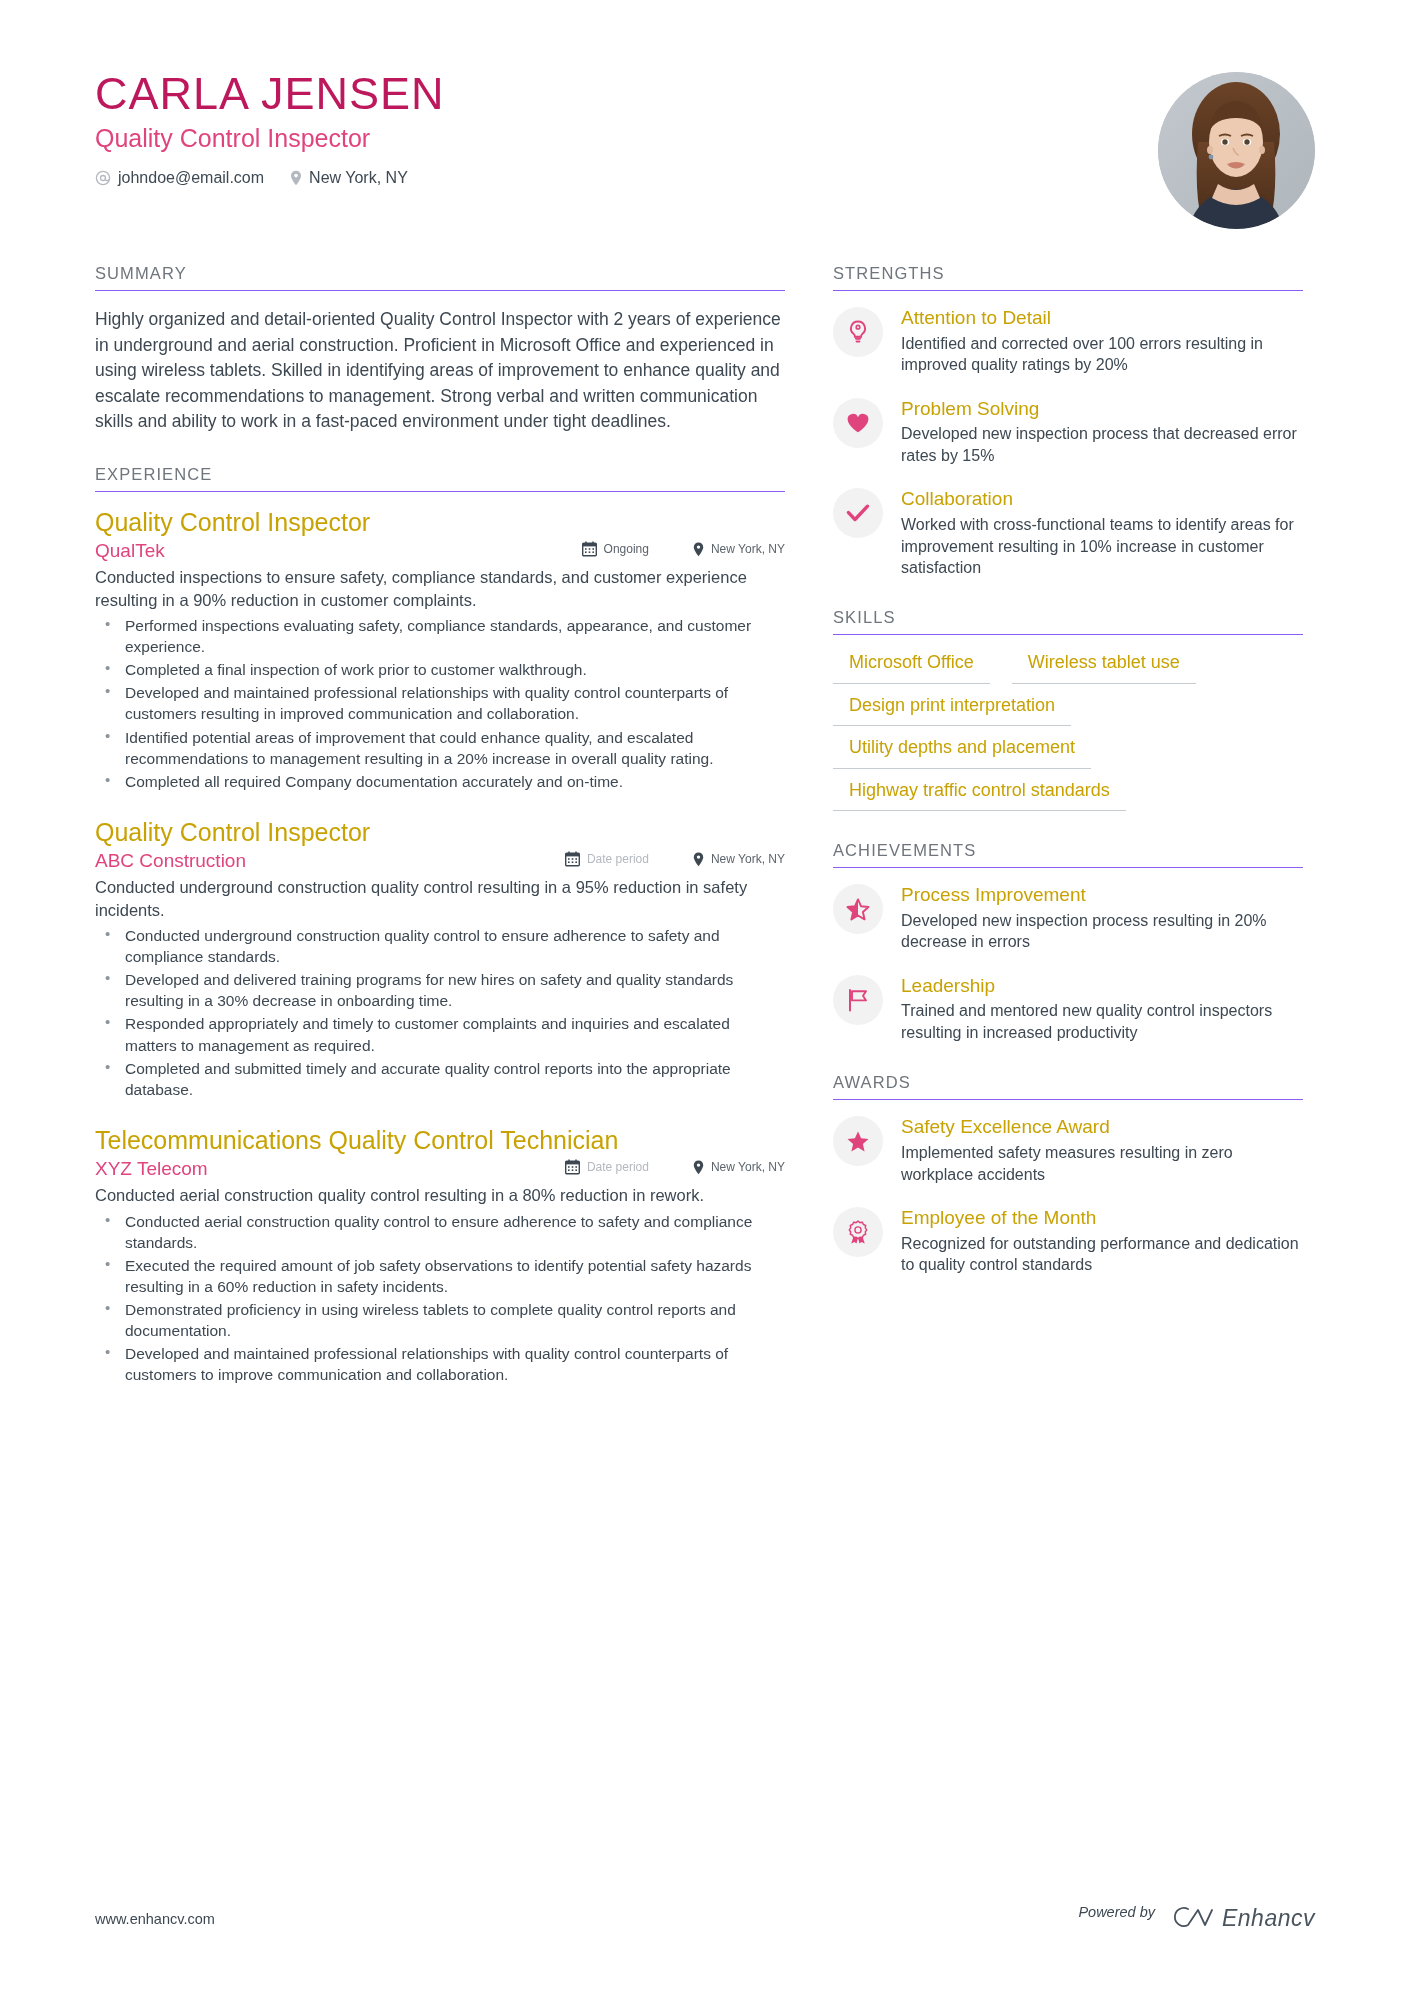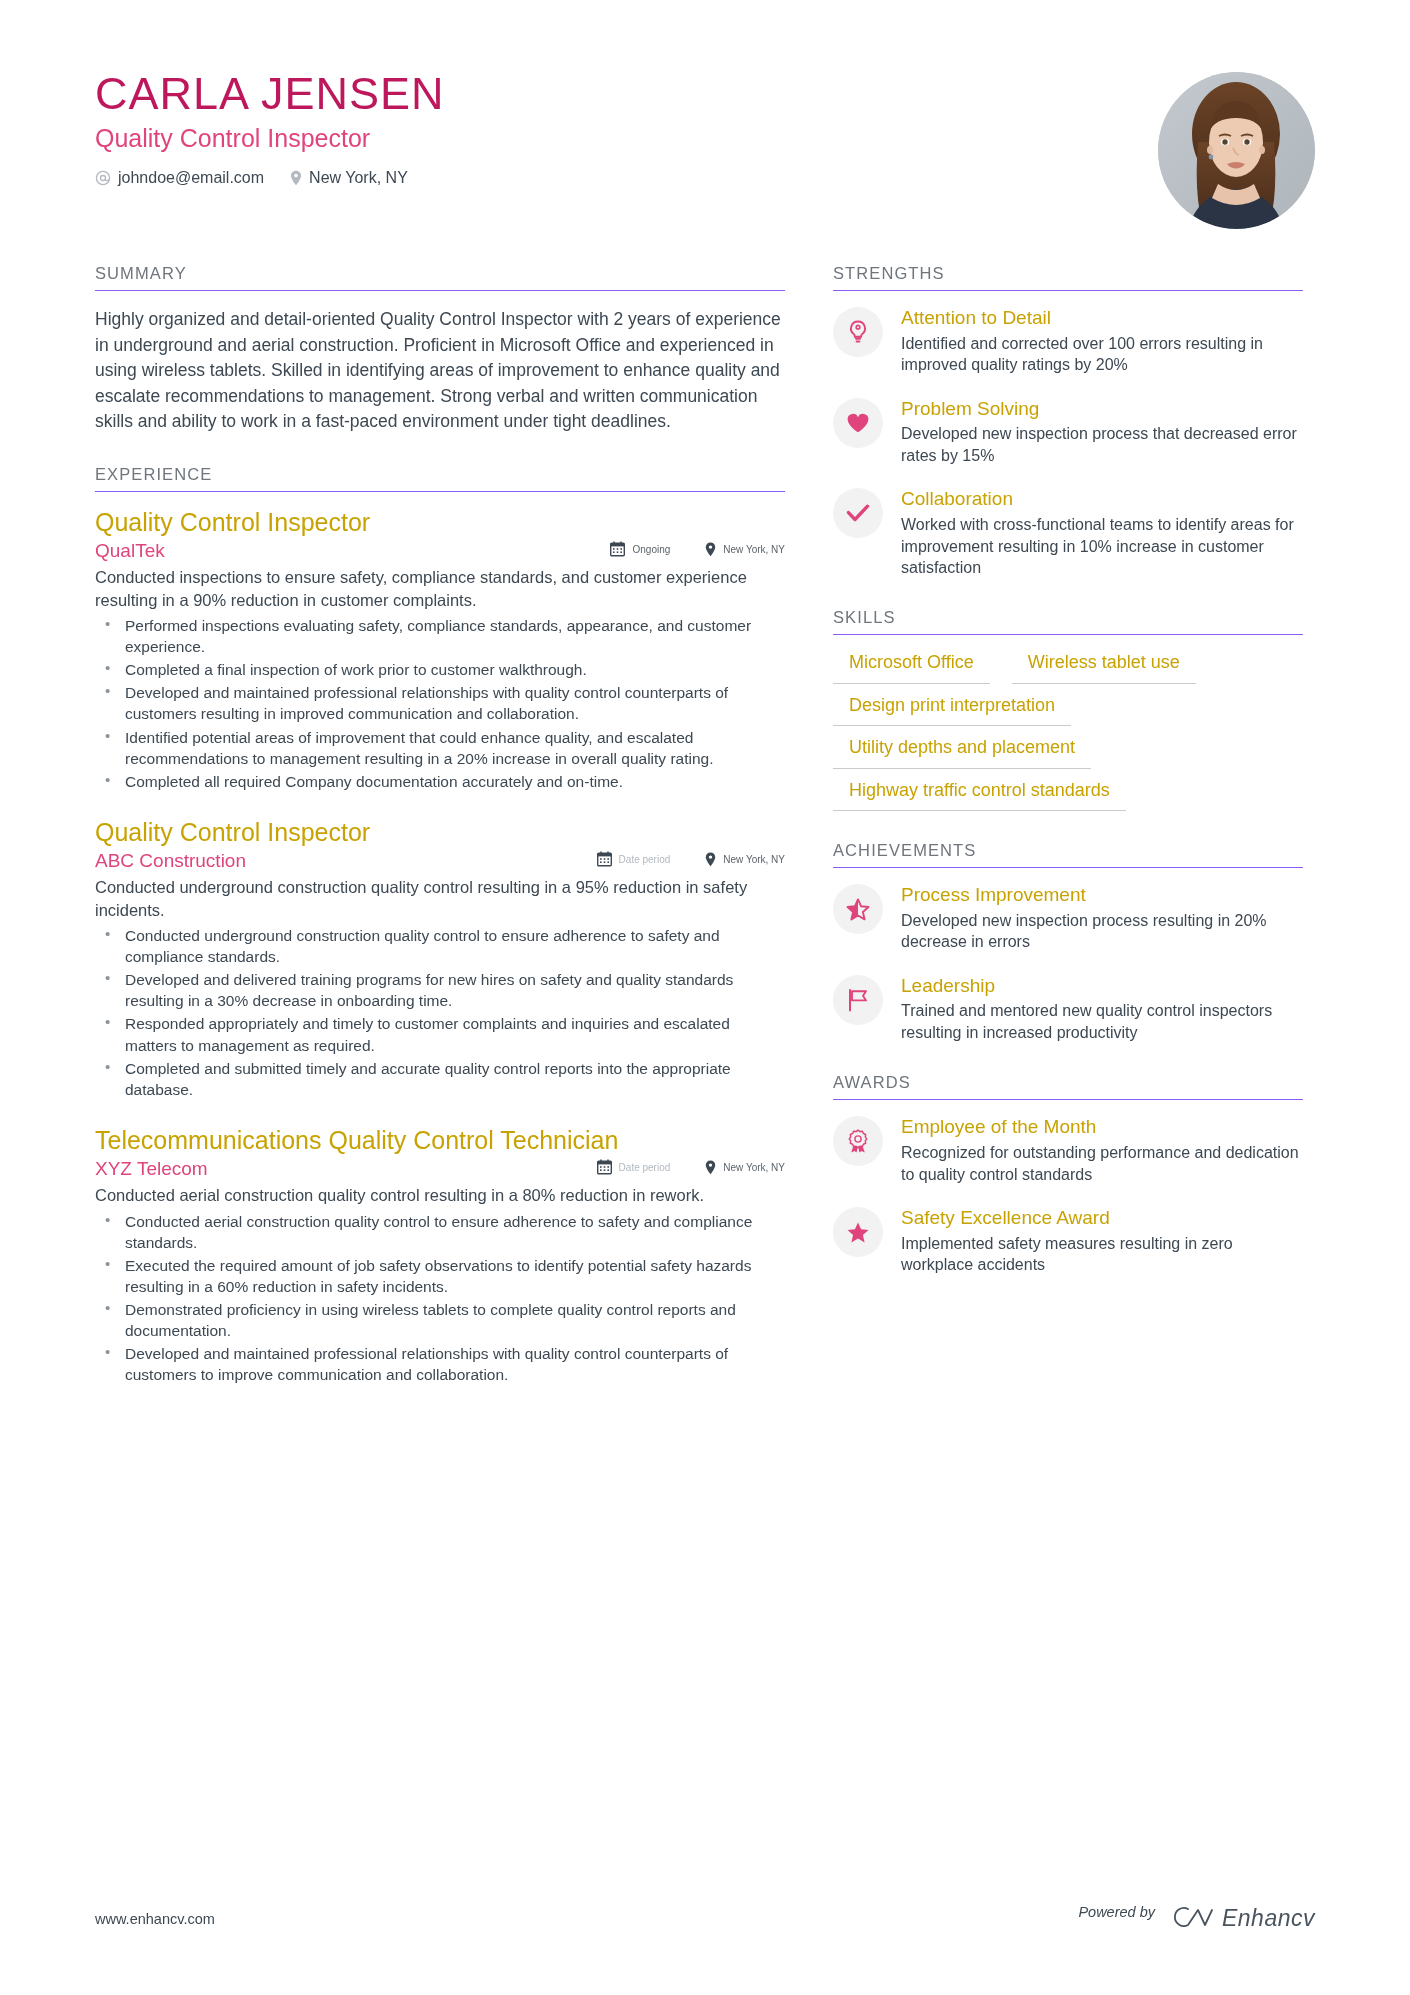--- a/index.html
+++ b/index.html
@@ -97,22 +97,22 @@
   }
   .job-company {
     font-size: 19px;
     color: #e0447c;
     flex: 0 0 auto;
   }
   .job-right {
     margin-left: auto;
     display: flex;
     align-items: center;
-    gap: 35px;
-    font-size: 10px;
+    gap: 44px;
+    font-size: 12px;
   }
   .job-date, .job-loc { display: flex; align-items: center; gap: 7px; color: #5b636b; }
   .job-date.muted { color: #b3b9bf; }
   .job-date .ico, .job-loc .ico { color: #3d4852; display: inline-flex; }
   .job-date.muted .ico { color: #3d4852; }
   .job-desc {
     font-size: 16.5px;
     line-height: 1.36;
     color: #3d4852;
     margin-bottom: 4px;
@@ -499,41 +499,41 @@
               </div>
             </div>
           </div>
       </div>
 
       <div class="sec">
         <div class="sec-head">AWARDS</div>
         <div class="ilist" id="awards-list">
             <div class="iitem">
               <div class="ibadge">
+                <svg width="24" height="23" viewBox="0 0 24 23">
+                  <path d="M12 1.4 l3.1 6.9 7.4.7 -5.6 5 1.7 7.4 L12 17.5 l-6.6 3.9 1.7-7.4 -5.6-5 7.4-.7z" fill="#e0447c"></path>
+                </svg>
+              </div>
+              <div class="itext">
+                <div class="ititle">Safety Excellence Award</div>
+                <div class="idesc">Implemented safety measures resulting in zero workplace accidents</div>
+              </div>
+            </div>
+            <div class="iitem">
+              <div class="ibadge">
                 <svg width="22" height="25" viewBox="0 0 22 25">
                   <path d="M11 1.2 l2 1.4 2.4-.3 1 2.2 2.2 1 -.3 2.4 1.4 2 -1.4 2 .3 2.4 -2.2 1 -1 2.2 -2.4-.3 -2 1.4 -2-1.4 -2.4.3 -1-2.2 -2.2-1 .3-2.4 -1.4-2 1.4-2 -.3-2.4 2.2-1 1-2.2 2.4.3z" fill="none" stroke="#e0447c" stroke-width="1.5"></path>
                   <circle cx="11" cy="10" r="3.1" fill="none" stroke="#e0447c" stroke-width="1.4"></circle>
                   <path d="M6.6 16.4 L4.2 23.6 l3.3-1.7 2 1.7 1.4-5.6z" fill="#e0447c"></path>
                   <path d="M15.4 16.4 L17.8 23.6 l-3.3-1.7 -2 1.7 -1.4-5.6z" fill="#e0447c"></path>
                 </svg>
               </div>
               <div class="itext">
                 <div class="ititle">Employee of the Month</div>
                 <div class="idesc">Recognized for outstanding performance and dedication to quality control standards</div>
-              </div>
-            </div>
-            <div class="iitem">
-              <div class="ibadge">
-                <svg width="24" height="23" viewBox="0 0 24 23">
-                  <path d="M12 1.4 l3.1 6.9 7.4.7 -5.6 5 1.7 7.4 L12 17.5 l-6.6 3.9 1.7-7.4 -5.6-5 7.4-.7z" fill="#e0447c"></path>
-                </svg>
-              </div>
-              <div class="itext">
-                <div class="ititle">Safety Excellence Award</div>
-                <div class="idesc">Implemented safety measures resulting in zero workplace accidents</div>
               </div>
             </div>
           </div>
       </div>
 
     </div>
   </div>
 
   <div class="footer">
     <div>www.enhancv.com</div>

